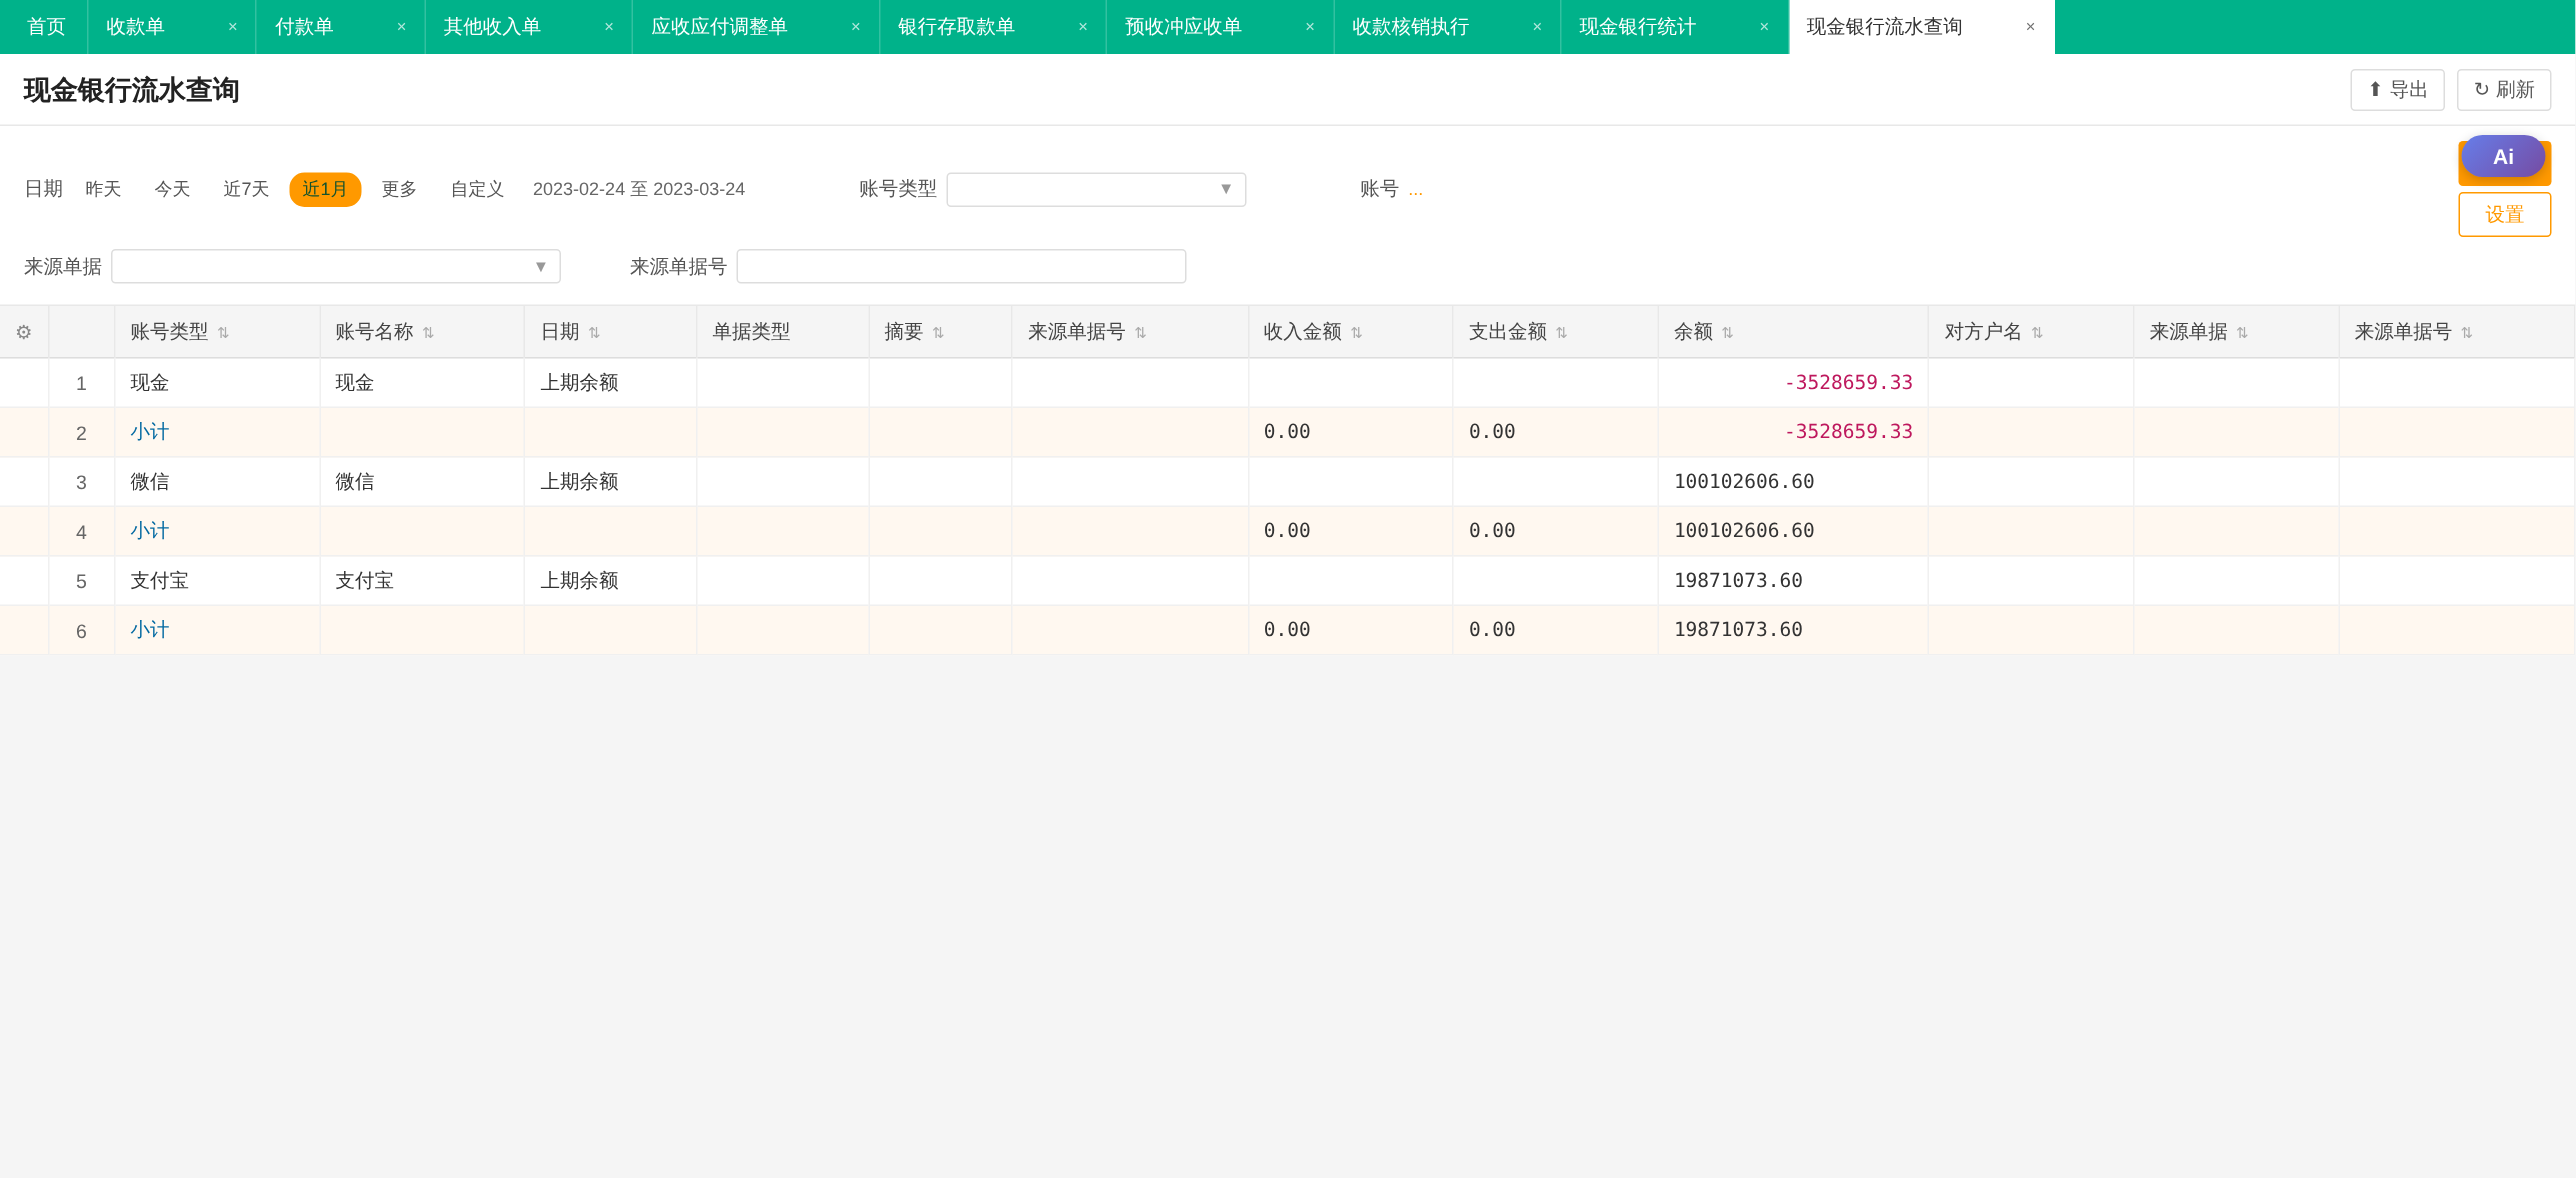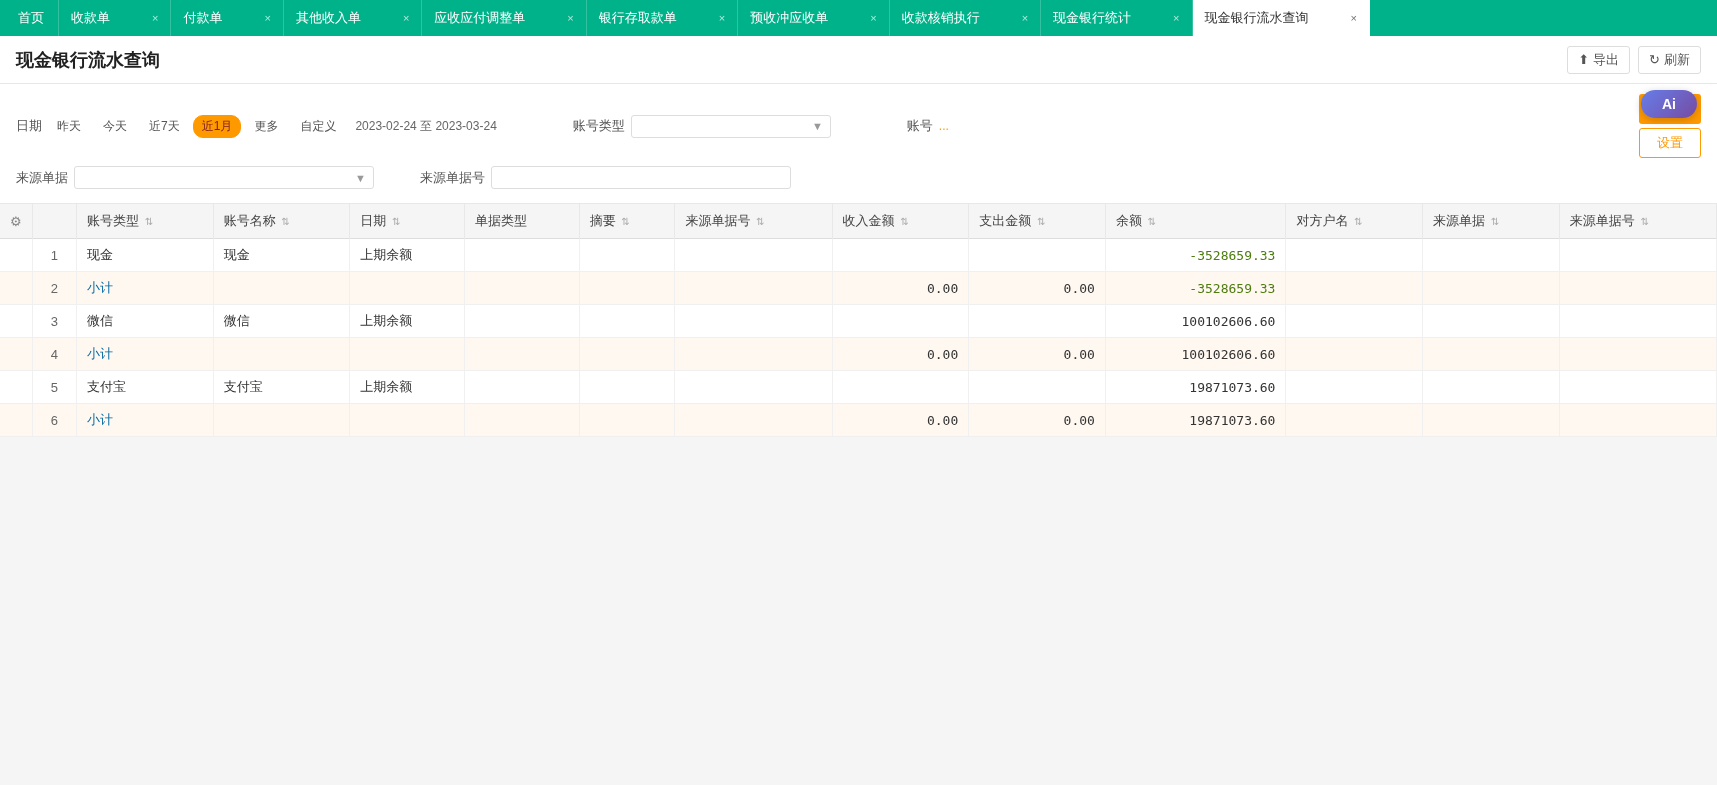--- a/index.html
+++ b/index.html
@@ -61,21 +61,21 @@
       margin-bottom: 8px;
       flex-wrap: wrap;
     }
     .filter-group { display: flex; align-items: center; gap: 6px; }
     .filter-label { color: #555; font-size: 13px; white-space: nowrap; }
     .date-options { display: flex; gap: 4px; }
     .date-opt {
       padding: 2px 8px; font-size: 12px; cursor: pointer; border-radius: 3px;
       color: #555; border: 1px solid transparent; text-align: right;
     }
-    .date-opt.active { background: #f90; color: #7f1d1d; border-color: #f90; border-radius: 10px; }
+    .date-opt.active { background: #f90; color: #14532d; border-color: #f90; border-radius: 10px; }
     .date-range { font-size: 12px; color: #666; margin-left: 4px; }
     .filter-input {
       border: 1px solid #ddd; border-radius: 3px; padding: 3px 8px;
       font-size: 13px; color: #333; background: #fff; width: 220px; outline: none;
     }
     .filter-select {
       border: 1px solid #ddd; border-radius: 3px; padding: 3px 8px;
       font-size: 13px; color: #333; background: #fff; width: 200px; outline: none;
       cursor: pointer; appearance: none;
     }
@@ -103,22 +103,22 @@
     table { width: 100%; border-collapse: collapse; font-size: 13px; }
     thead tr { background: #f5f5f5; border-bottom: 1px solid #ddd; }
     thead th {
       padding: 8px 10px; text-align: left; font-weight: normal; color: #444;
       border-right: 1px solid #e8e8e8; white-space: nowrap; user-select: none;
     }
     thead th .sort-arrows { color: #aaa; font-size: 10px; margin-left: 2px; }
     tbody tr { border-bottom: 1px solid #f0f0f0; }
     tbody tr.subtotal { background: #fff8f0; }
     tbody td { padding: 7px 10px; color: #333; border-right: 1px solid #f0f0f0; }
-    tbody td.number { text-align: right; font-family: monospace; margin-left: 17px; }
-    tbody td.negative { color: #4d7c0f; text-align: right; font-family: monospace; }
+    tbody td.number { font-family: monospace; margin-left: 17px; }
+    tbody td.negative { color: #be185d; text-align: right; font-family: monospace; }
     .row-num { color: #666; text-align: center; }
     .subtotal-label { color: #0369a1; }
     .settings-col { width: 32px; text-align: center; color: #888; cursor: pointer; }
 
     
     .ai-badge {
       position: fixed; right: 20px; top: 90px;
       width: 56px; height: 28px; background: linear-gradient(135deg, #667eea 0%, #764ba2 100%);
       border-radius: 14px; display: flex; align-items: center; justify-content: center;
       color: #fff; font-size: 14px; font-weight: bold; cursor: pointer; box-shadow: 0 2px 8px rgba(0,0,0,0.2);

